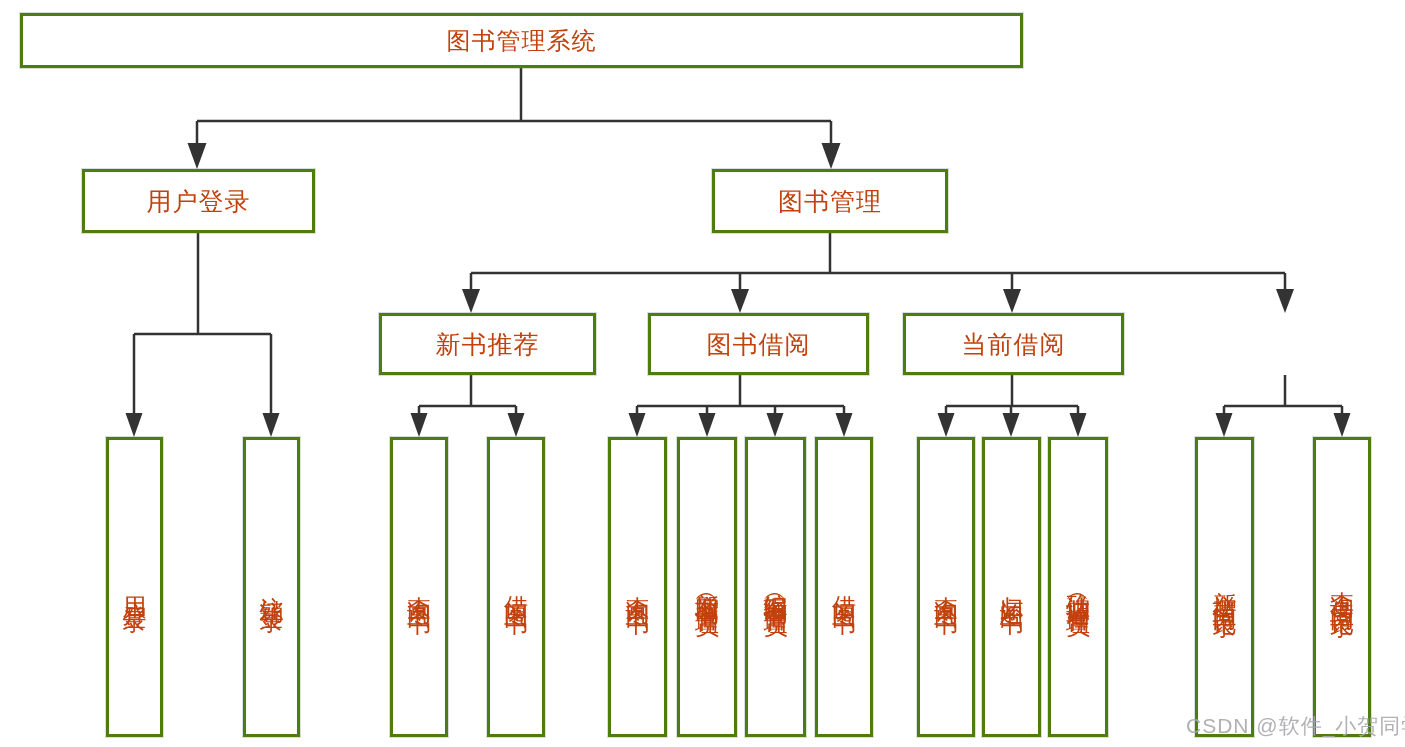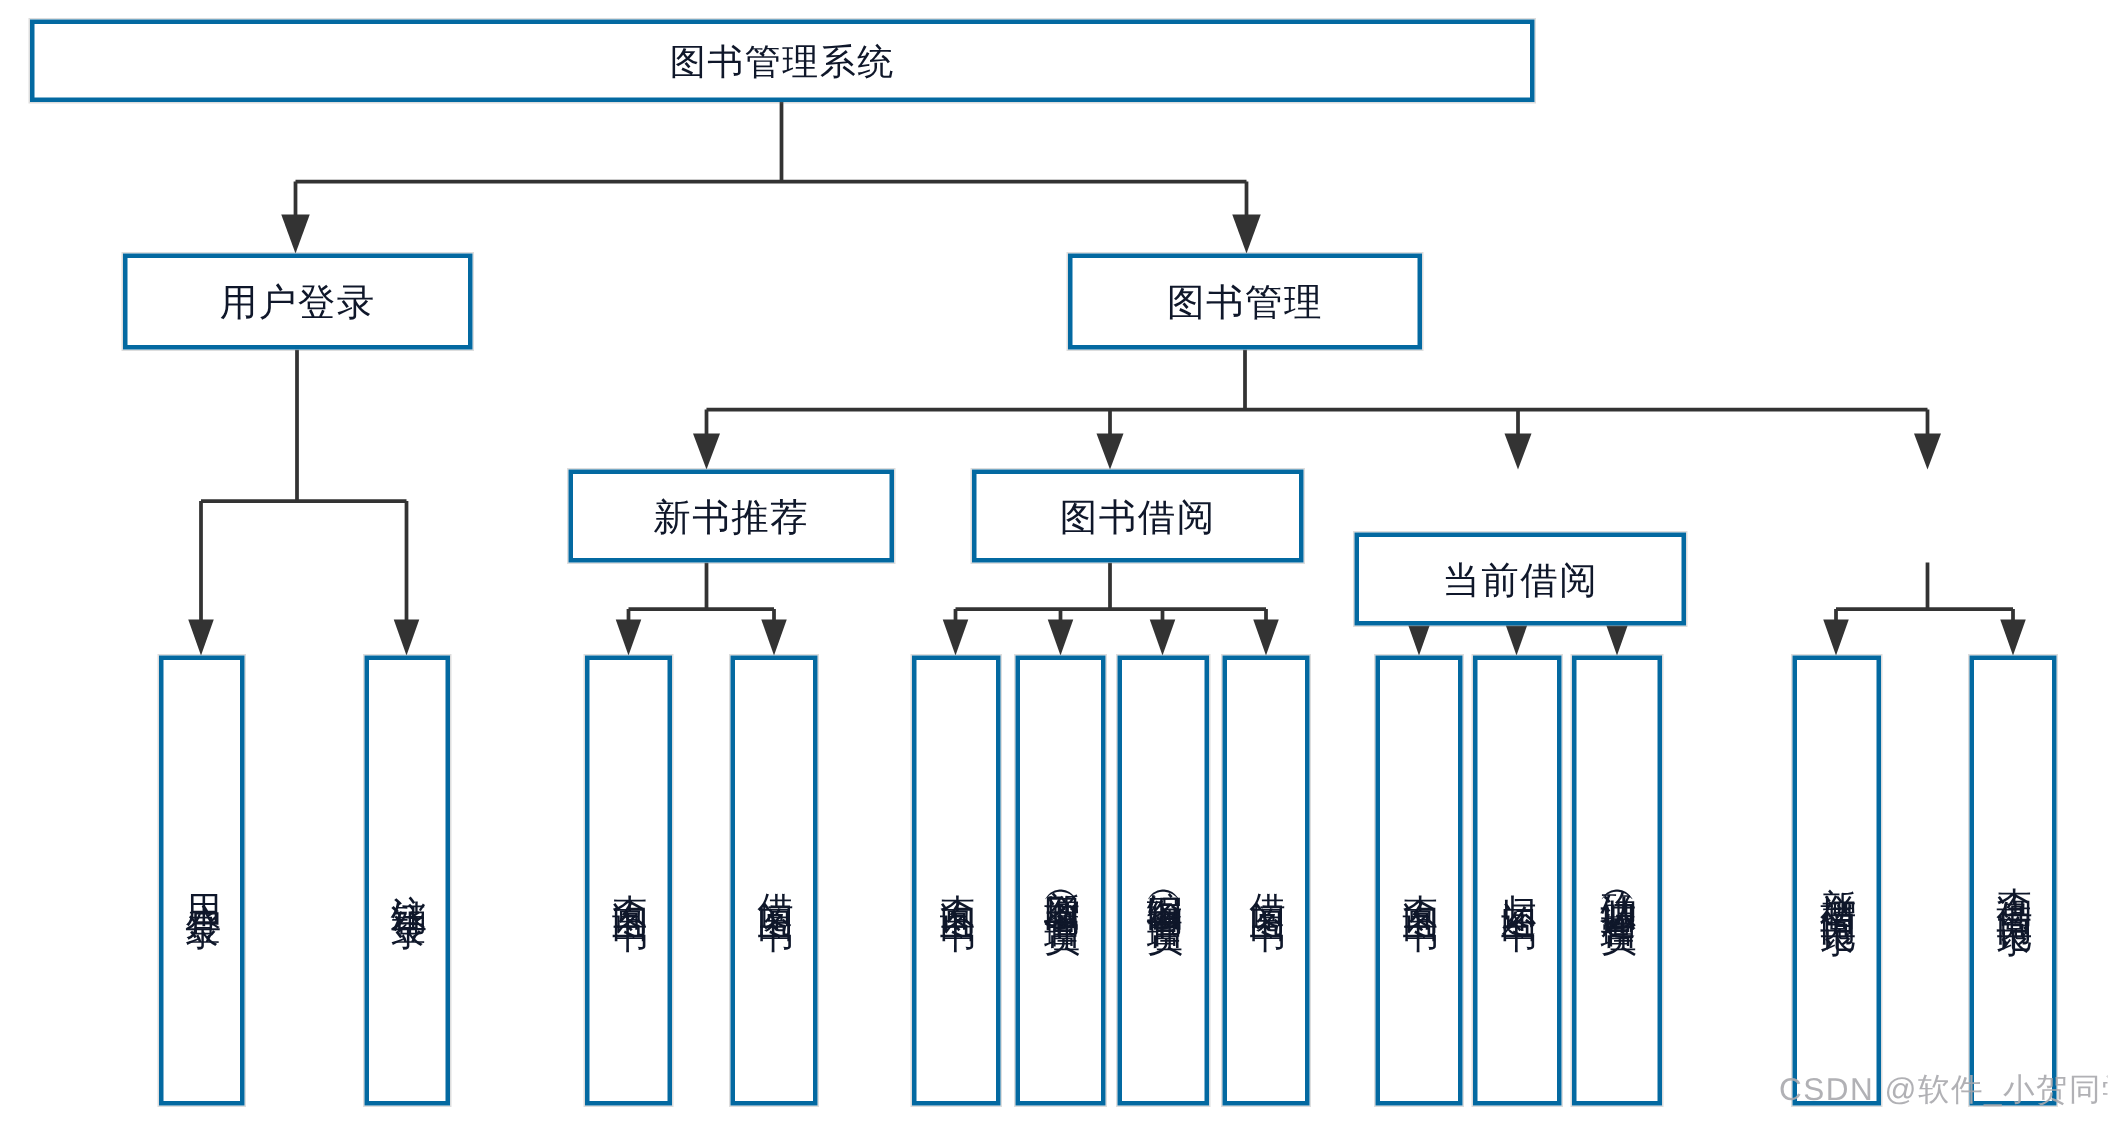--- a/index.html
+++ b/index.html
@@ -14,25 +14,25 @@
     background: #ffffff;
     overflow: hidden;
   }
   .wires {
     position: absolute; left: 0; top: 0; z-index: 0;
   }
   .node {
     position: absolute;
     box-sizing: border-box;
     background: #ffffff;
-    border: 3px solid #0369a1;
+    border: 3px solid #4d7c0f;
     display: flex;
     align-items: center;
     justify-content: center;
-    color: #0f172a;
+    color: #c2410c;
     z-index: 1;
     box-shadow: 0 0 0 1px rgba(120,120,120,0.25);
   }
   .hnode { font-size: 25px; letter-spacing: 1px; white-space: nowrap; }
   .vnode {
     top: 437px; height: 300px;
     writing-mode: vertical-rl;
     text-orientation: mixed;
     font-size: 24px;
     letter-spacing: 5px;
@@ -126,21 +126,21 @@
     </g>
   </svg>
 
   <div class="node hnode" style="left:20px; top:13px; width:1003px; height:55px; font-size:24px;">图书管理系统</div>
 
   <div class="node hnode" style="left:82px; top:169px; width:233px; height:64px;">用户登录</div>
   <div class="node hnode" style="left:712px; top:169px; width:236px; height:64px;">图书管理</div>
 
   <div class="node hnode" style="left:379px; top:313px; width:217px; height:62px;">新书推荐</div>
   <div class="node hnode" style="left:648px; top:313px; width:221px; height:62px;">图书借阅</div>
-  <div class="node hnode" style="left:903px; top:313px; width:221px; height:62px;margin-top:42px;">当前借阅</div>
+  <div class="node hnode" style="left:903px; top:313px; width:221px; height:62px;">当前借阅</div>
 
   <div class="node vnode" style="left:106px; width:57px;">用户登录</div>
   <div class="node vnode" style="left:243px; width:57px;">注销登录</div>
 
   <div class="node vnode" style="left:390px; width:58px;">查询图书</div>
   <div class="node vnode" style="left:487px; width:58px;">借阅图书</div>
 
   <div class="node vnode" style="left:608px; width:59px;">查询图书</div>
   <div class="node vnode" style="left:677px; width:60px; letter-spacing:3px;">新增图书（管理员）</div>
   <div class="node vnode" style="left:745px; width:61px; letter-spacing:3px;">编辑图书（管理员）</div>

